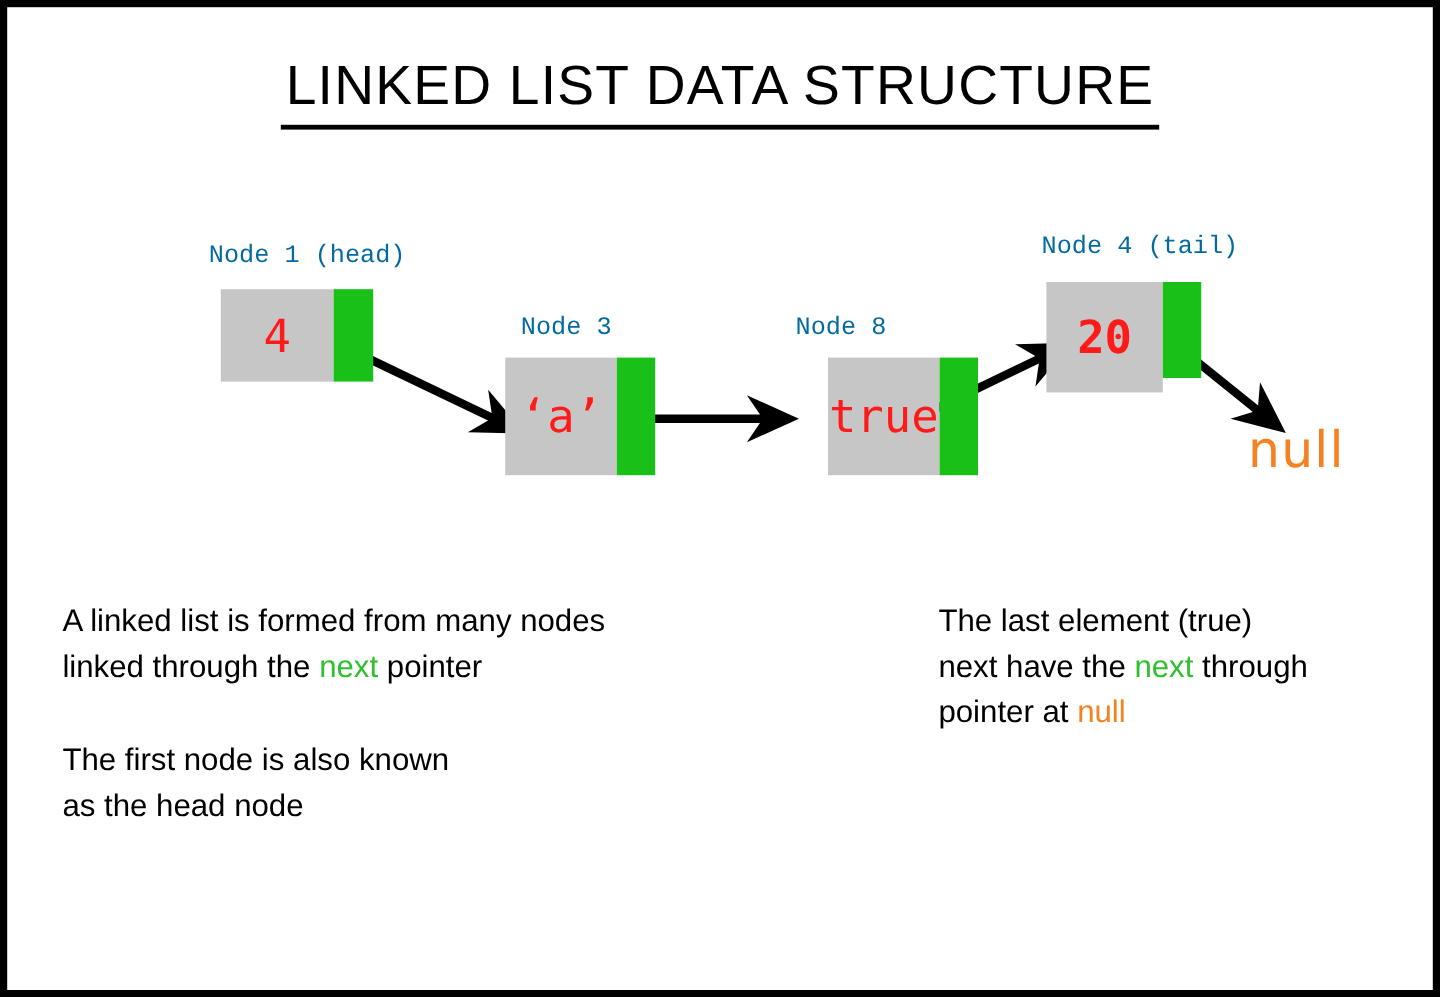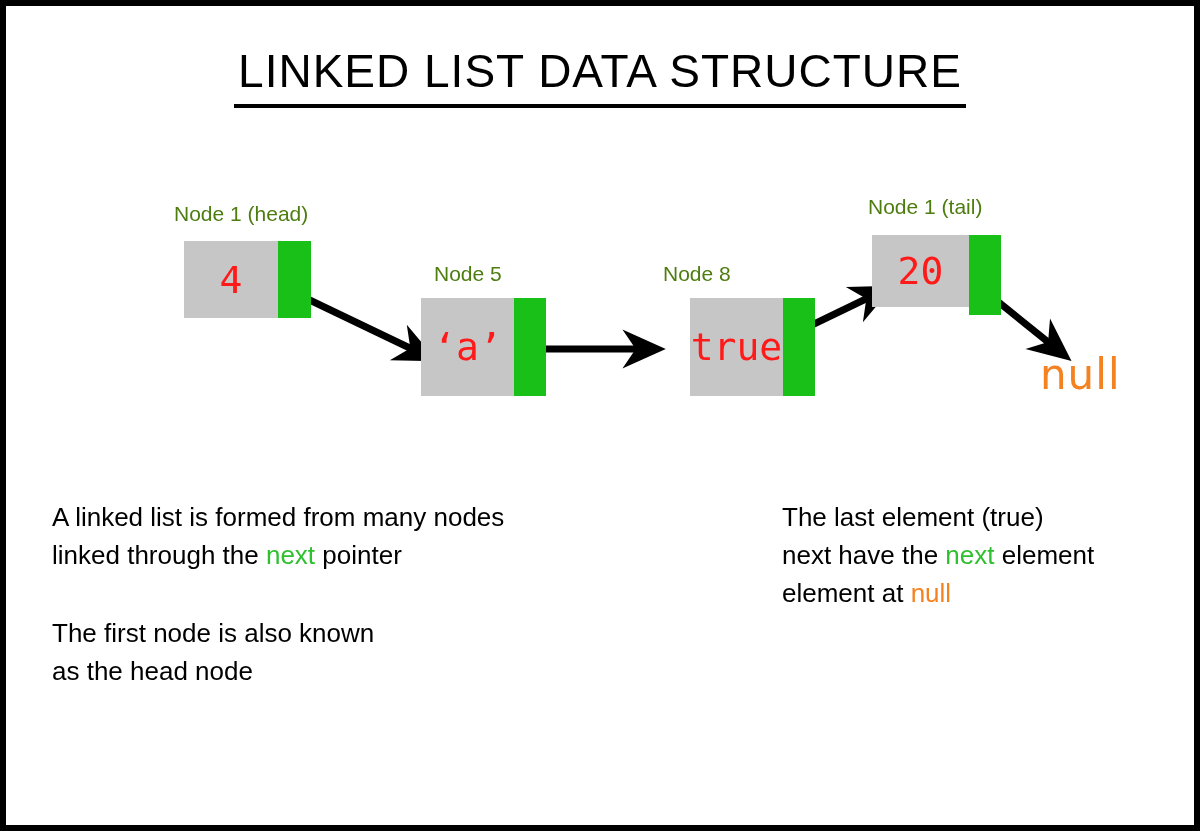--- a/index.html
+++ b/index.html
@@ -56,42 +56,42 @@
     line-height: 1;
     letter-spacing: 0px;
   }
   .node-next {
     background: #18c018;
   }
   .node-label {
     position: absolute;
     white-space: nowrap;
     font-size: 21px;
-    color: #4d7c0f;
-    font-family: Liberation Sans, sans-serif;
+    color: #0369a1;
+    font-family: Liberation Mono, monospace;
   }
 
   
   #node-1 { left: 178px; top: 235px; }
   #node-1 .node-data { width: 94px; height: 77px; }
   #node-1 .node-next { width: 33px; height: 77px; }
   #label-1 { left: 168px; top: 196px; }
 
   #node-2 { left: 415px; top: 292px; }
   #node-2 .node-data { width: 93px; height: 98px; }
   #node-2 .node-next { width: 32px; height: 98px; }
   #label-2 { left: 428px; top: 256px; }
 
   #node-3 { left: 640px; top: 292px; padding-left: 44px; }
   #node-3 .node-data { width: 93px; height: 98px; }
   #node-3 .node-next { width: 32px; height: 98px; }
   #label-3 { left: 657px; top: 256px; }
 
   #node-4 { left: 866px; top: 229px; }
-  #node-4 .node-data { width: 97px; height: 72px; }
+  #node-4 .node-data { width: 97px; height: 92px; font-weight: bold; }
   #node-4 .node-next { width: 32px; height: 80px; }
   #label-4 { left: 862px; top: 189px; }
 
   
   #null-text {
     left: 1034px;
     top: 344px;
     font-size: 42px;
     color: #f58220;
     font-family: "DejaVu Sans", sans-serif;
@@ -152,33 +152,33 @@
       <line x1="980" y1="286" x2="1047" y2="340" stroke="#000000" stroke-width="7" marker-end="url(#ah)"></line>
     </g>
   </svg>
 
   <div class="node-label abs" id="label-1">Node 1 (head)</div>
   <div class="node abs" id="node-1">
     <div class="node-data">4</div>
     <div class="node-next"></div>
   </div>
 
-  <div class="node-label abs" id="label-2">Node 5</div>
+  <div class="node-label abs" id="label-2">Node 3</div>
   <div class="node abs" id="node-2">
     <div class="node-data">‘a’</div>
     <div class="node-next"></div>
   </div>
 
   <div class="node-label abs" id="label-3">Node 8</div>
   <div class="node abs" id="node-3">
     <div class="node-data">true</div>
     <div class="node-next"></div>
   </div>
 
-  <div class="node-label abs" id="label-4">Node 1 (tail)</div>
+  <div class="node-label abs" id="label-4">Node 4 (tail)</div>
   <div class="node abs" id="node-4">
     <div class="node-data">20</div>
     <div class="node-next"></div>
   </div>
 
   <div class="abs" id="null-text">null</div>
 
   <div class="caption abs" id="caption-left-2">
     <div>The first node is also known</div>
     <div>as the head node</div>
@@ -189,20 +189,20 @@
       <span>A linked list is formed from many nodes</span>
     </div>
     <div>
       <span>linked through the </span><span class="kw-next">next</span><span> pointer</span>
     </div>
   </div>
 
   <div class="caption abs" id="caption-right">
     <div>The last element (true)</div>
     <div>
-      <span>next have the </span><span class="kw-next">next</span><span> element</span>
-    </div>
-    <div>
-      <span>element at </span><span class="kw-null">null</span>
+      <span>next have the </span><span class="kw-next">next</span><span> through</span>
+    </div>
+    <div>
+      <span>pointer at </span><span class="kw-null">null</span>
     </div>
   </div>
 
 </div>
 
 </body></html>

